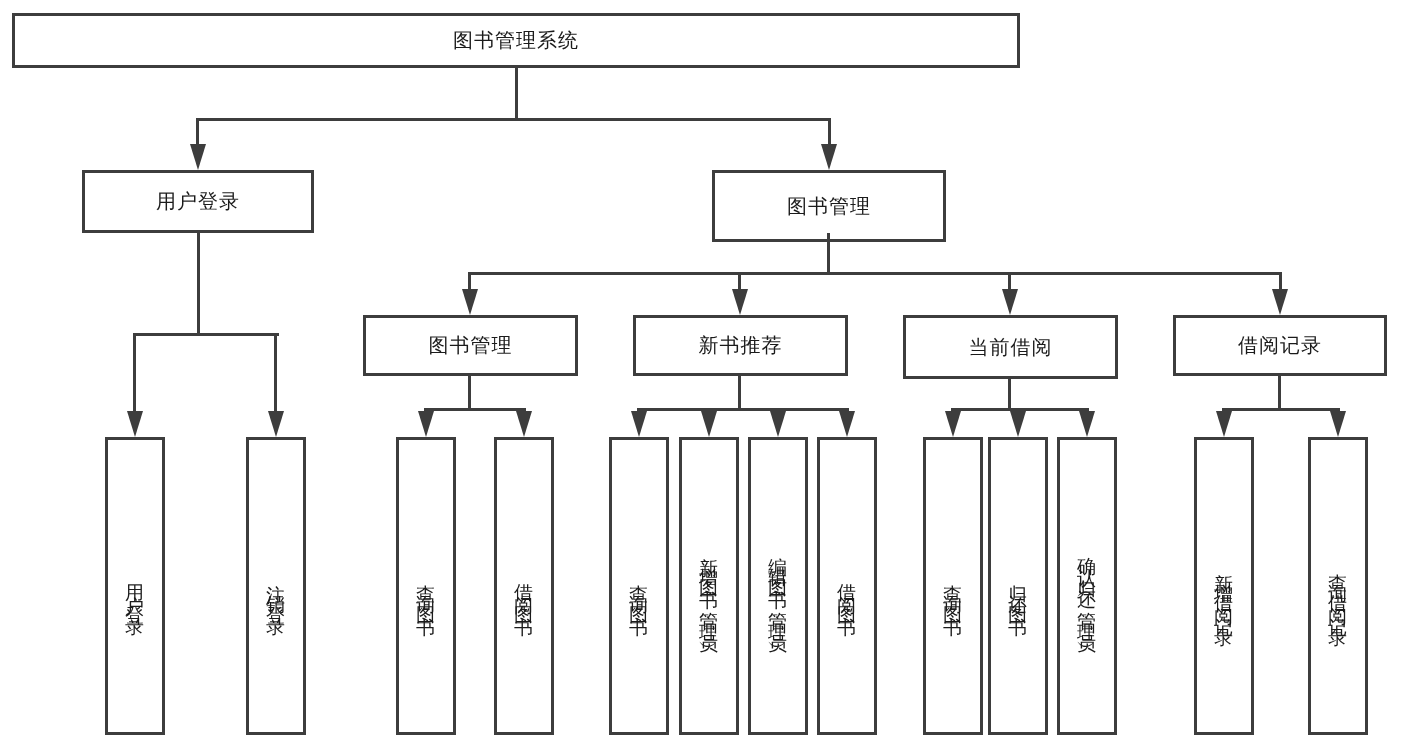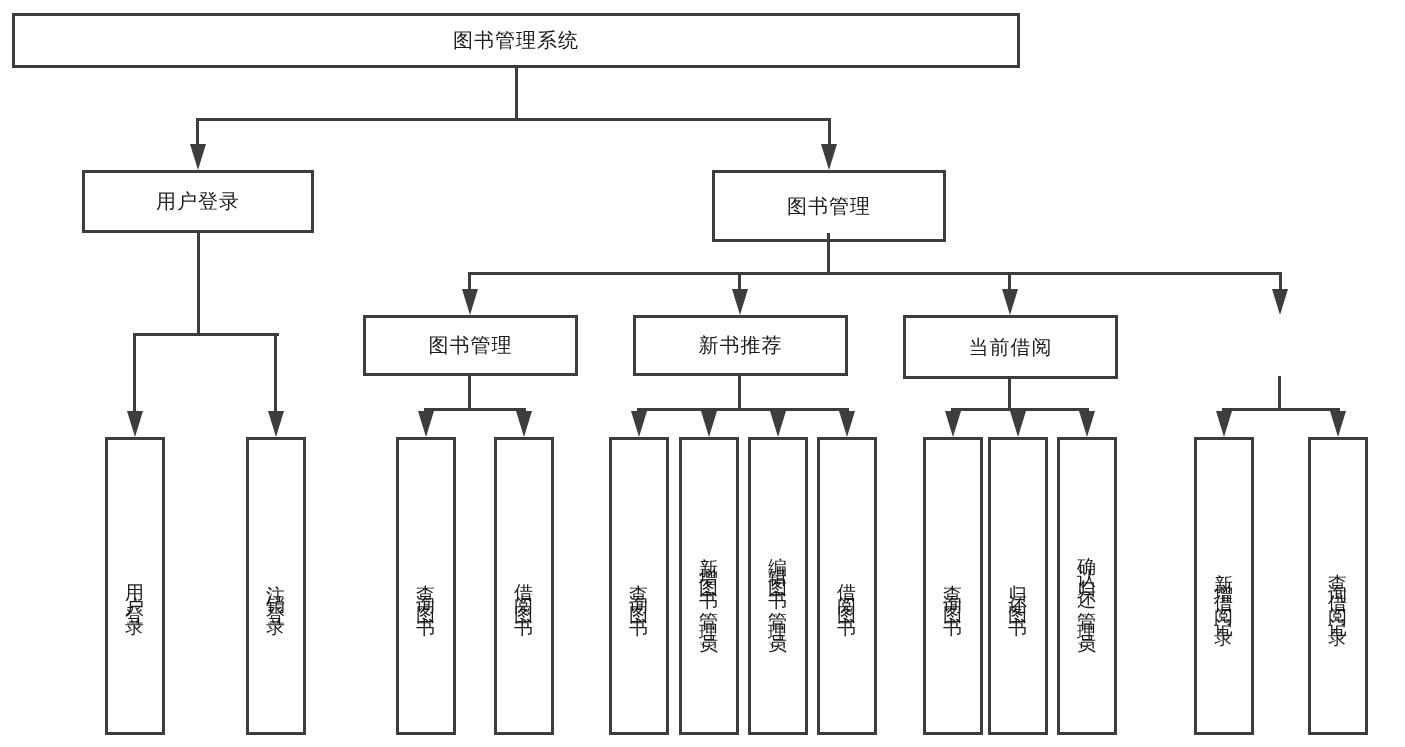--- a/index.html
+++ b/index.html
@@ -71,20 +71,21 @@
     <div class="vline" style="left:1279px;top:272px;height:20px"></div>
     <div class="arrow" style="left:462px;top:289px"></div>
     <div class="arrow" style="left:732px;top:289px"></div>
     <div class="arrow" style="left:1002px;top:289px"></div>
     <div class="arrow" style="left:1272px;top:289px"></div>
   </div>
 
   <div class="box h" style="left:363px;top:315px;width:215px;height:61px">图书管理</div>
   <div class="box h" style="left:633px;top:315px;width:215px;height:61px">新书推荐</div>
   <div class="box h" style="left:903px;top:315px;width:215px;height:64px">当前借阅</div>
+  <div class="box h" style="left:1173px;top:315px;width:214px;height:61px">借阅记录</div>
 
   <div>
     <div class="vline" style="left:468px;top:376px;height:34px"></div>
     <div class="hline" style="left:424px;top:408px;width:102px"></div>
     <div class="vline" style="left:424px;top:408px;height:8px"></div>
     <div class="vline" style="left:523px;top:408px;height:8px"></div>
     <div class="arrow" style="left:418px;top:411px"></div>
     <div class="arrow" style="left:516px;top:411px"></div>
   </div>
 

